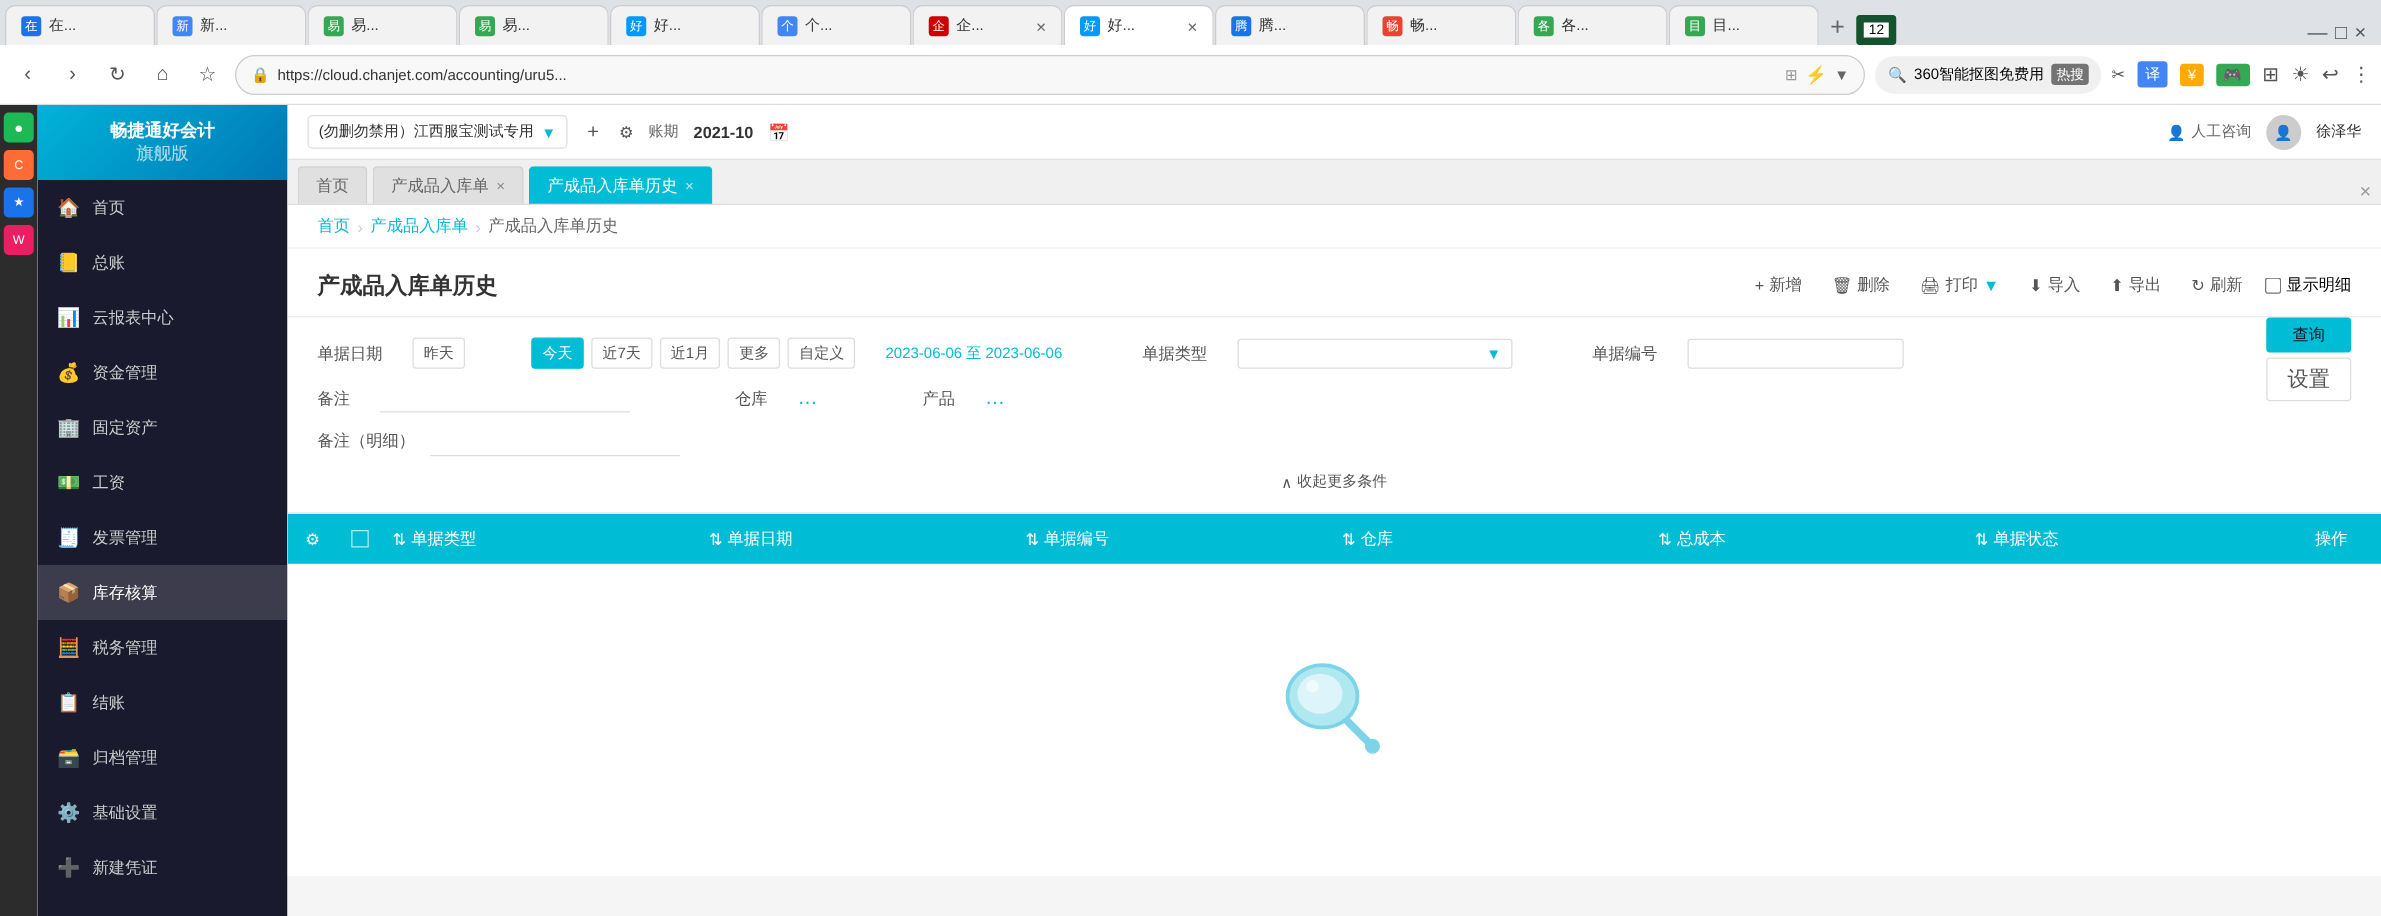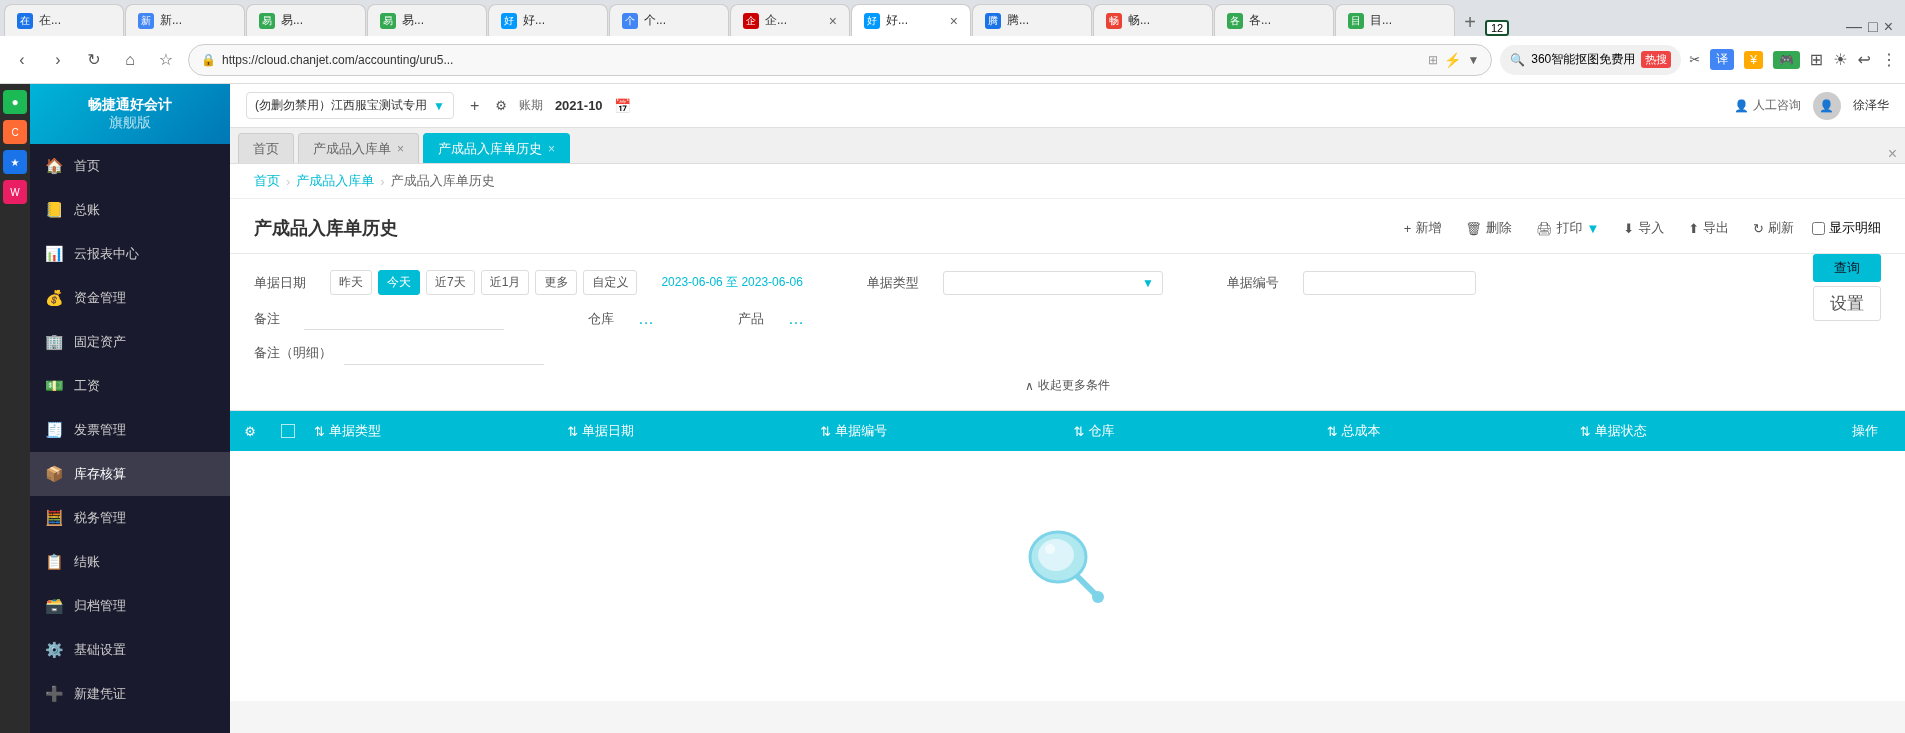--- a/index.html
+++ b/index.html
@@ -8,31 +8,31 @@
     
     .browser-frame { width: 1905px; height: 733px; display: flex; flex-direction: column; background: #f2f2f2; }
 
     
     .tab-bar { height: 36px; background: #dee1e6; display: flex; align-items: flex-end; padding: 0 4px; gap: 1px; }
     .tab { height: 32px; background: #f2f2f2; border-radius: 8px 8px 0 0; padding: 0 12px; display: flex; align-items: center; gap: 6px; font-size: 12px; color: #333; white-space: nowrap; min-width: 120px; max-width: 180px; cursor: pointer; border: 1px solid #ccc; border-bottom: none; }
     .tab.active { background: #fff; z-index: 1; }
     .tab-icon { width: 16px; height: 16px; border-radius: 3px; flex-shrink: 0; }
     .tab-close { margin-left: auto; color: #666; font-size: 14px; cursor: pointer; }
     .tab-new { width: 28px; height: 28px; display: flex; align-items: center; justify-content: center; color: #666; font-size: 20px; cursor: pointer; }
-    .tab-count { background: #fff; border: 2px solid #14532d; border-radius: 3px; padding: 0 4px; font-size: 11px; }
+    .tab-count { background: #fff; border: 6px solid #14532d; border-radius: 3px; padding: 0 4px; font-size: 11px; }
 
     
     .address-bar { height: 48px; background: #fff; display: flex; align-items: center; padding: 0 8px; gap: 8px; border-bottom: 1px solid #ddd; }
     .nav-btn { width: 28px; height: 28px; display: flex; align-items: center; justify-content: center; color: #555; font-size: 16px; cursor: pointer; border-radius: 50%; }
     .address-input { flex: 1; height: 32px; border: 1px solid #ccc; border-radius: 16px; padding: 0 12px; font-size: 13px; color: #333; background: #f8f8f8; display: flex; align-items: center; gap: 6px; }
     .lock-icon { color: #5c9e5c; font-size: 12px; }
     .url-text { color: #333; font-size: 12px; flex: 1; }
     .toolbar-right { display: flex; align-items: center; gap: 10px; color: #555; font-size: 13px; }
     .search-bar { display: flex; align-items: center; gap: 6px; background: #f0f0f0; border-radius: 16px; padding: 0 10px; height: 30px; font-size: 12px; }
-    .hot-badge { background: #ef4444; color: #fff; font-size: 11px; padding: 1px 4px; border-radius: 3px; }
+    .hot-badge { background: #737373; color: #fff; font-size: 11px; padding: 1px 4px; border-radius: 3px; }
 
     
     .app-layout { display: flex; flex: 1; overflow: hidden; }
 
     
     .browser-sidebar { width: 30px; background: #2c2c2c; display: flex; flex-direction: column; align-items: center; padding: 6px 0; gap: 6px; }
     .browser-app-icon { width: 24px; height: 24px; border-radius: 4px; display: flex; align-items: center; justify-content: center; font-size: 14px; cursor: pointer; }
 
     
     .main-app { display: flex; flex: 1; overflow: hidden; }
@@ -75,21 +75,21 @@
     .page-actions { display: flex; align-items: center; gap: 12px; }
     .action-btn { display: flex; align-items: center; gap: 4px; color: #555; font-size: 13px; cursor: pointer; padding: 4px 6px; }
     .show-detail-checkbox { display: flex; align-items: center; gap: 4px; font-size: 13px; }
 
     
     .filter-area { background: #fff; padding: 16px 24px; border-bottom: 1px solid #e0e0e0; }
     .filter-row { display: flex; align-items: center; gap: 24px; margin-bottom: 12px; }
     .filter-label { color: #555; font-size: 13px; white-space: nowrap; }
     .date-range-buttons { display: flex; align-items: flex-end; gap: 6px; }
     .date-btn { padding: 3px 8px; border: 1px solid #ddd; border-radius: 3px; font-size: 12px; cursor: pointer; color: #555; background: #fff; }
-    .date-btn.active { background: #00bcd4; color: #fff; border-color: #00bcd4; }
+    .date-btn.active { background: #00bcd4; color: #fff; border-color: #00bcd4; margin-left: 47px; }
     .date-range-text { color: #00bcd4; font-size: 12px; }
     .filter-select { display: flex; align-items: center; border: 1px solid #ddd; border-radius: 3px; padding: 4px 8px; min-width: 200px; cursor: pointer; font-size: 12px; color: #555; background: #fff; position: relative; }
     .filter-select-arrow { margin-left: auto; color: #00bcd4; }
     .filter-input { border: 1px solid #ddd; border-radius: 3px; padding: 4px 8px; font-size: 12px; color: #333; }
     .filter-dots { color: #00bcd4; cursor: pointer; font-size: 16px; }
     .filter-row2 { display: flex; align-items: center; gap: 24px; }
     .collapse-btn { display: flex; align-items: center; gap: 4px; color: #555; font-size: 12px; cursor: pointer; width: 100%; justify-content: center; margin-top: 8px; }
 
     
     .data-table-wrapper { background: #fff; margin: 0; }

